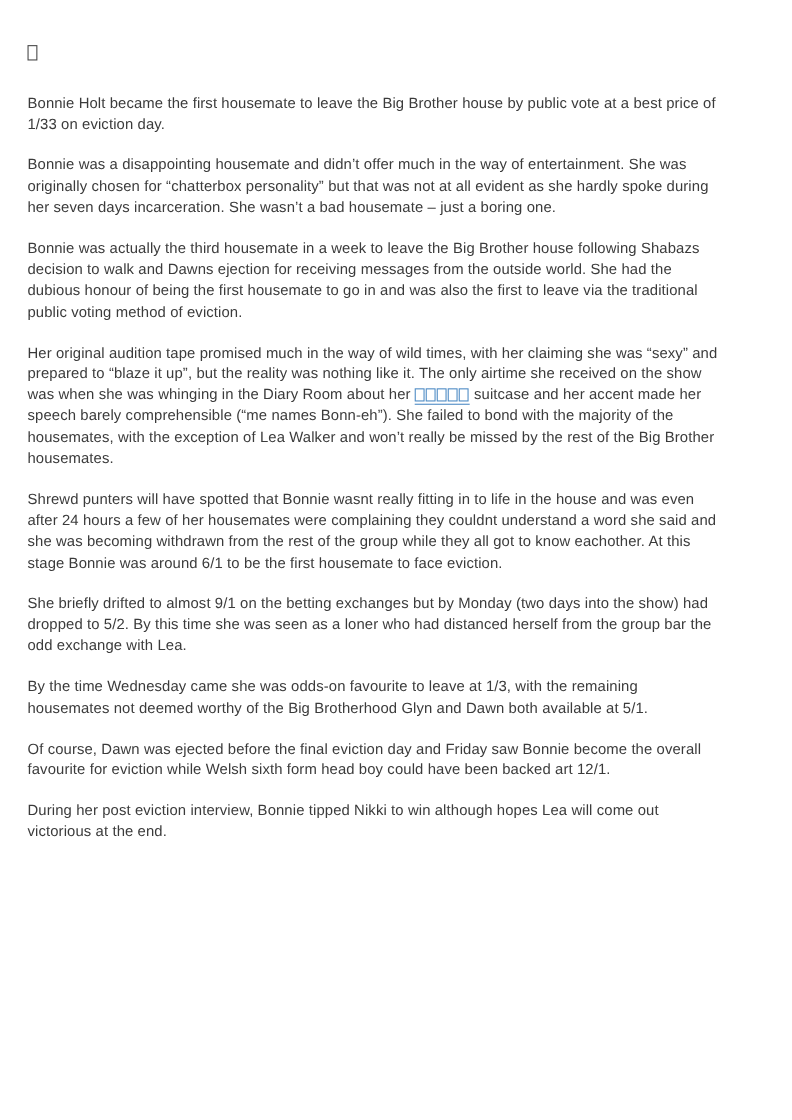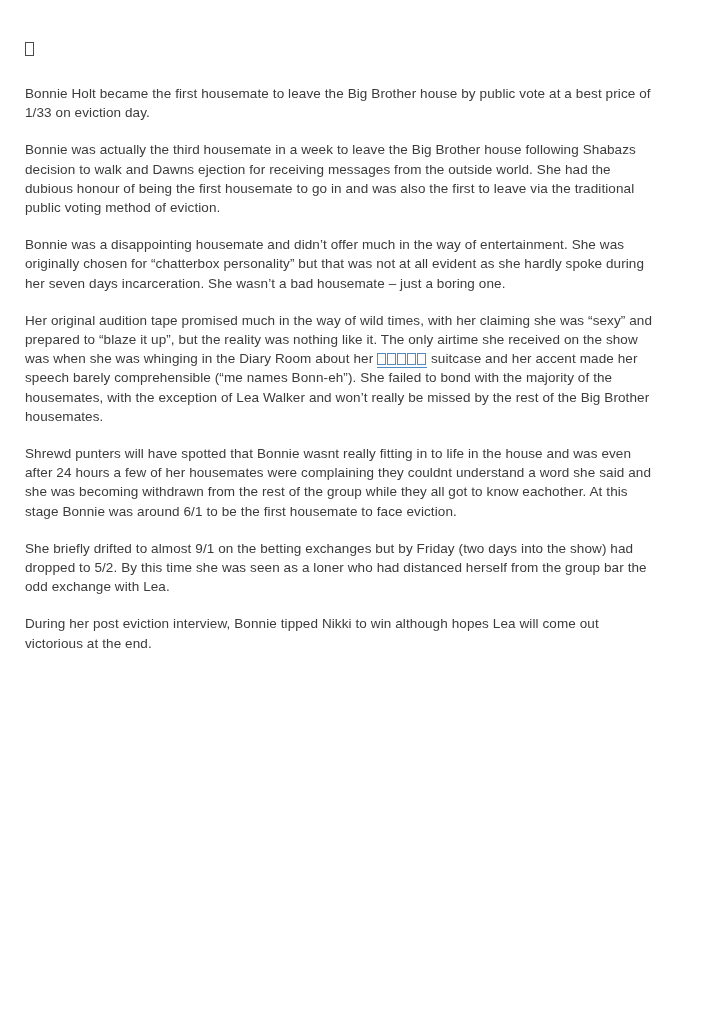--- a/index.html
+++ b/index.html
@@ -65,29 +65,31 @@
 <body>
 
 <div class="doc">
 
   <div class="missing-line">
     <span class="tofu tofu-dark"></span>
   </div>
 
   <p>Bonnie Holt became the first housemate to leave the Big Brother house by public vote at a best price of 1/33 on eviction day.</p>
 
+  <p>Bonnie was a disappointing housemate and didn’t offer much in the way of entertainment. She was originally chosen for “chatterbox personality” but that was not at all evident as she hardly spoke during her seven days incarceration. She wasn’t a bad housemate – just a boring one.</p>
+
   <p>Bonnie was actually the third housemate in a week to leave the Big Brother house following Shabazs decision to walk and Dawns ejection for receiving messages from the outside world. She had the dubious honour of being the first housemate to go in and was also the first to leave via the traditional public voting method of eviction.</p>
-
-  <p>Bonnie was a disappointing housemate and didn’t offer much in the way of entertainment. She was originally chosen for “chatterbox personality” but that was not at all evident as she hardly spoke during her seven days incarceration. She wasn’t a bad housemate – just a boring one.</p>
 
   <p><span>Her original audition tape promised much in the way of wild times, with her claiming she was “sexy” and prepared to “blaze it up”, but the reality was nothing like it. The only airtime she received on the show was when she was whinging in the Diary Room about her </span><a class="link" href="#"><span class="tofu tofu-link"></span><span class="tofu tofu-link"></span><span class="tofu tofu-link"></span><span class="tofu tofu-link"></span><span class="tofu tofu-link"></span></a><span> suitcase and her accent made her speech barely comprehensible (“me names Bonn-eh”). She failed to bond with the majority of the housemates, with the exception of Lea Walker and won’t really be missed by the rest of the Big Brother housemates.</span></p>
 
   <p>Shrewd punters will have spotted that Bonnie wasnt really fitting in to life in the house and was even after 24 hours a few of her housemates were complaining they couldnt understand a word she said and she was becoming withdrawn from the rest of the group while they all got to know eachother. At this stage Bonnie was around 6/1 to be the first housemate to face eviction.</p>
 
-  <p>She briefly drifted to almost 9/1 on the betting exchanges but by Friday (two days into the show) had dropped to 5/2. By this time she was seen as a loner who had distanced herself from the group bar the odd exchange with Lea.</p>
+  <p>She briefly drifted to almost 9/1 on the betting exchanges but by Monday (two days into the show) had dropped to 5/2. By this time she was seen as a loner who had distanced herself from the group bar the odd exchange with Lea.</p>
 
 
+  <p>By the time Wednesday came she was odds-on favourite to leave at 1/3, with the remaining housemates not deemed worthy of the Big Brotherhood Glyn and Dawn both available at 5/1.</p>
 
+  <p>Of course, Dawn was ejected before the final eviction day and Friday saw Bonnie become the overall favourite for eviction while Welsh sixth form head boy could have been backed art 12/1.</p>
 
 
   <p>During her post eviction interview, Bonnie tipped Nikki to win although hopes Lea will come out victorious at the end.</p>
 
 </div>
 
 </body></html>

